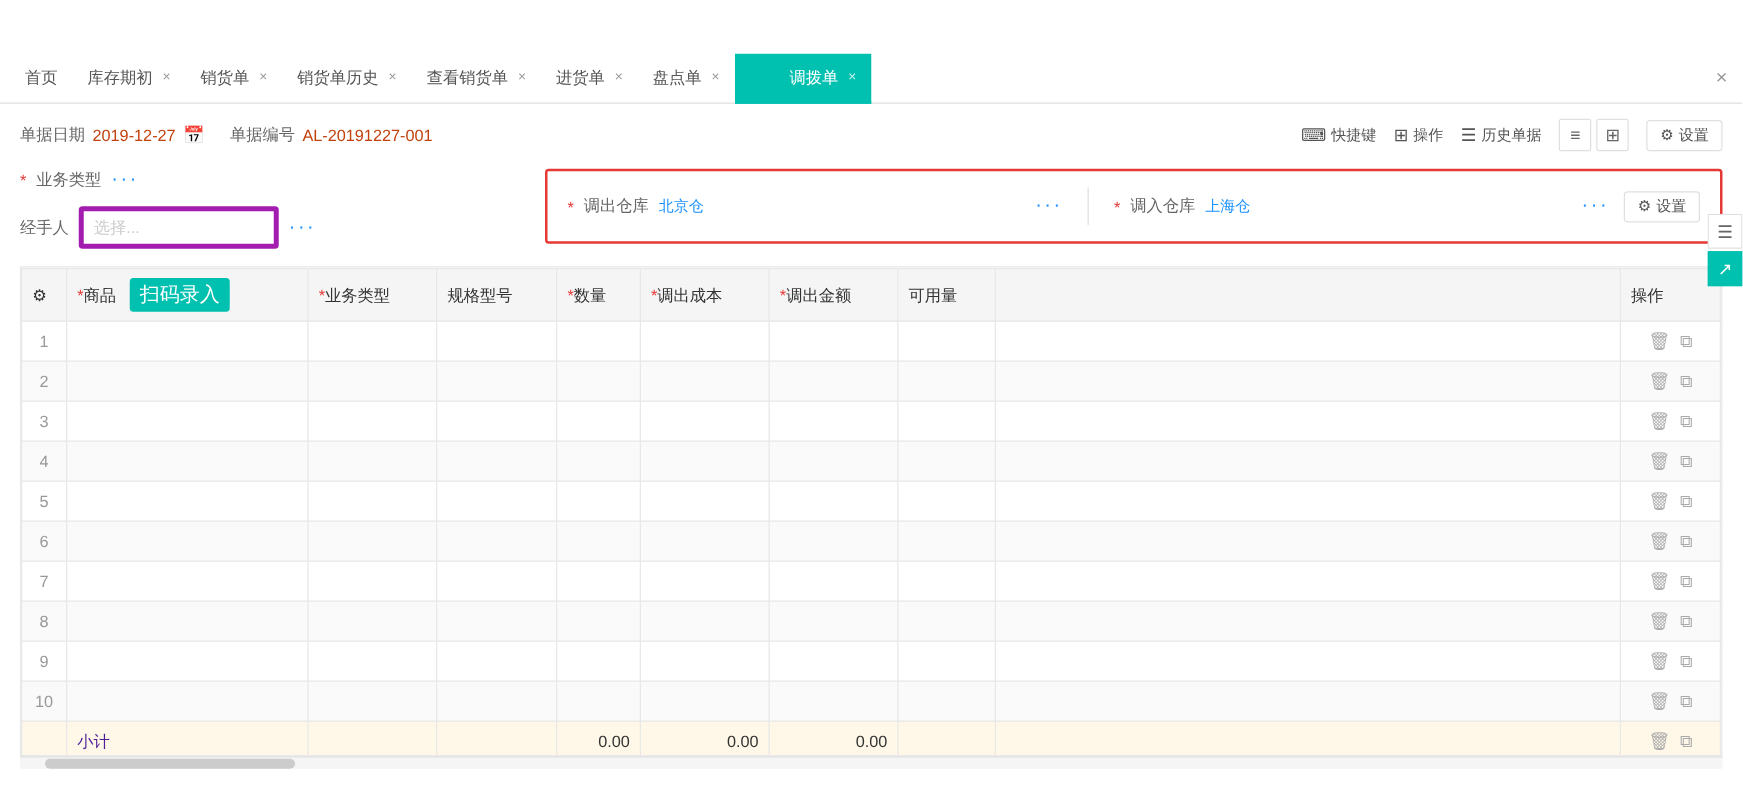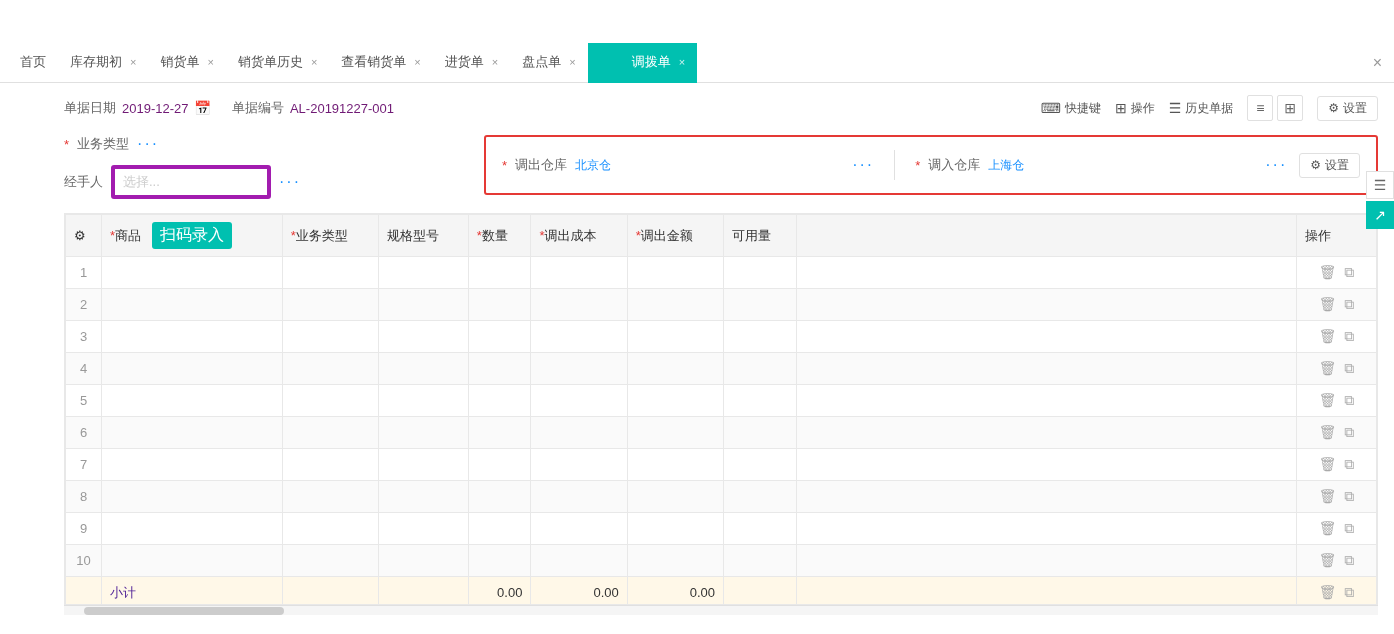--- a/index.html
+++ b/index.html
@@ -45,36 +45,36 @@
       position: absolute;
       right: 12px;
       top: 50%;
       transform: translateY(-50%);
       font-size: 16px;
       color: #999;
       cursor: pointer;
     }
 
     
-    .content { padding: 12px 16px; margin-left: 48px; }
+    .content { padding: 12px 16px; }
 
     
     .form-header {
       display: flex;
       align-items: center;
       gap: 20px;
       margin-bottom: 14px;
     }
     .form-field {
       display: flex;
       align-items: center;
       gap: 6px;
     }
     .form-label { color: #666; font-size: 13px; }
-    .form-value { color: #701a75; font-size: 13px; }
+    .form-value { color: #c2410c; font-size: 13px; }
     .date-icon {
       color: #aaa;
       font-size: 14px;
       cursor: pointer;
     }
 
     
     .toolbar-right {
       margin-left: auto;
       display: flex;

